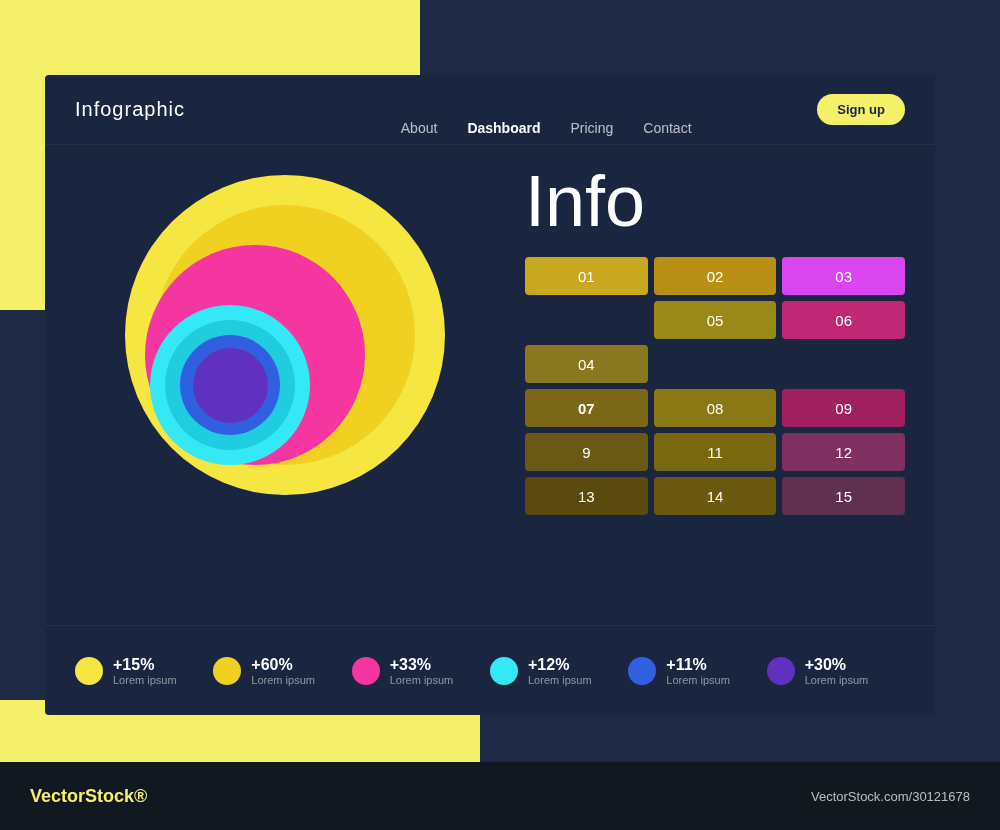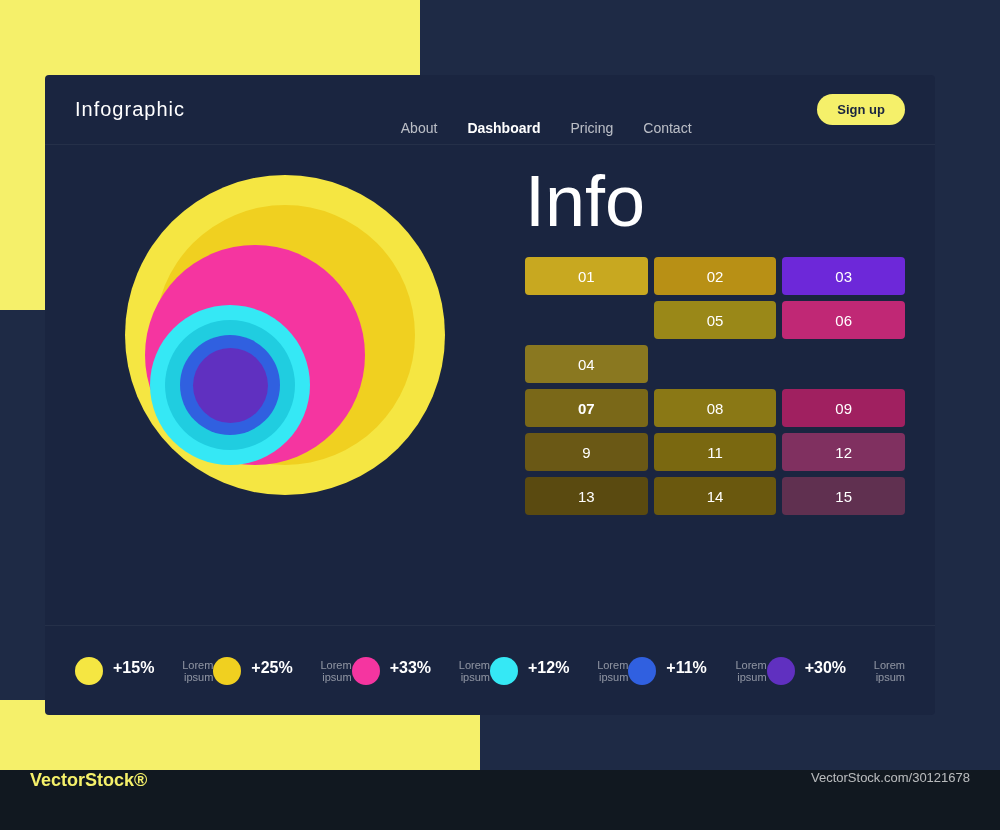--- a/index.html
+++ b/index.html
@@ -203,21 +203,21 @@
       color: white;
       font-size: 15px;
       font-weight: 500;
       height: 38px;
       cursor: pointer;
     }
 
     
     .cell-01 { background-color: #c8a820; }
     .cell-02 { background-color: #b89015; }
-    .cell-03 { background-color: #6d28d9; }
+    .cell-03 { background-color: #d946ef; }
 
     
     .cell-04 { background-color: #8a7820; margin-top: 44px; }
     .cell-05 { background-color: #9a8818; }
     .cell-06 { background-color: #c02875; }
 
     
     .cell-07 { background-color: #7a6818; font-weight: bold; }
     .cell-08 { background-color: #8a7815; }
     .cell-09 { background-color: #a02060; }
@@ -255,44 +255,44 @@
 
     .stat-dot {
       width: 28px;
       height: 28px;
       border-radius: 50%;
       flex-shrink: 0;
     }
 
     .stat-text {
       display: flex;
-      text-align: right;
+      flex-direction: column;
     }
 
     .stat-percent {
       color: white;
       font-size: 16px;
       font-weight: bold;
     }
 
     .stat-label {
       color: rgba(255,255,255,0.5);
       font-size: 11px;
     }
 
     
     .footer {
       position: absolute;
       bottom: 0;
       left: 0;
       right: 0;
-      height: 60px;
+      height: 68px;
       background: #111820;
       display: flex;
-      align-items: flex-start;
+      align-items: center;
       justify-content: space-between;
       padding: 0 30px;
       z-index: 1;
     }
 
     .footer-logo {
       color: white;
       font-size: 18px;
       font-weight: bold;
     }
@@ -366,21 +366,21 @@
     <div class="stat-item">
       <div class="stat-dot" style="background-color:#f5e642;"></div>
       <div class="stat-text">
         <span class="stat-percent">+15%</span>
         <span class="stat-label">Lorem ipsum</span>
       </div>
     </div>
     <div class="stat-item">
       <div class="stat-dot" style="background-color:#f0d020;"></div>
       <div class="stat-text">
-        <span class="stat-percent">+25%</span>
+        <span class="stat-percent">+60%</span>
         <span class="stat-label">Lorem ipsum</span>
       </div>
     </div>
     <div class="stat-item">
       <div class="stat-dot" style="background-color:#f535a0;"></div>
       <div class="stat-text">
         <span class="stat-percent">+33%</span>
         <span class="stat-label">Lorem ipsum</span>
       </div>
     </div>

